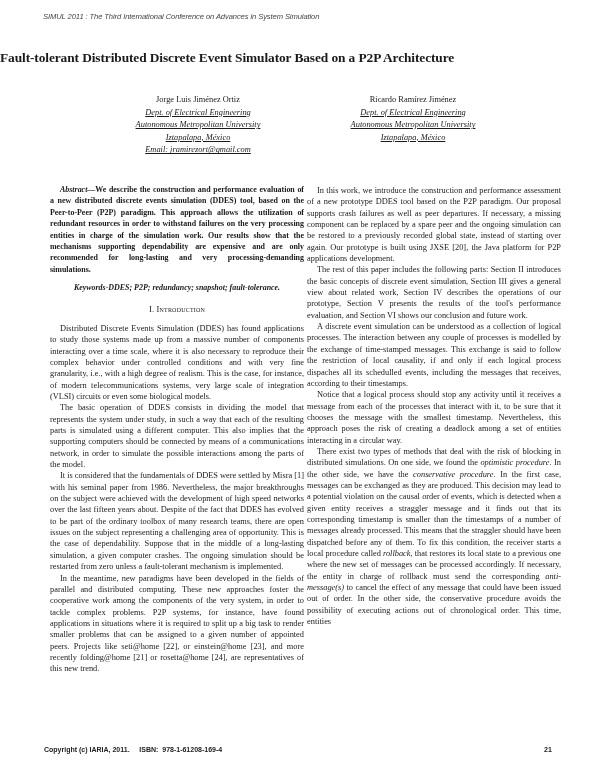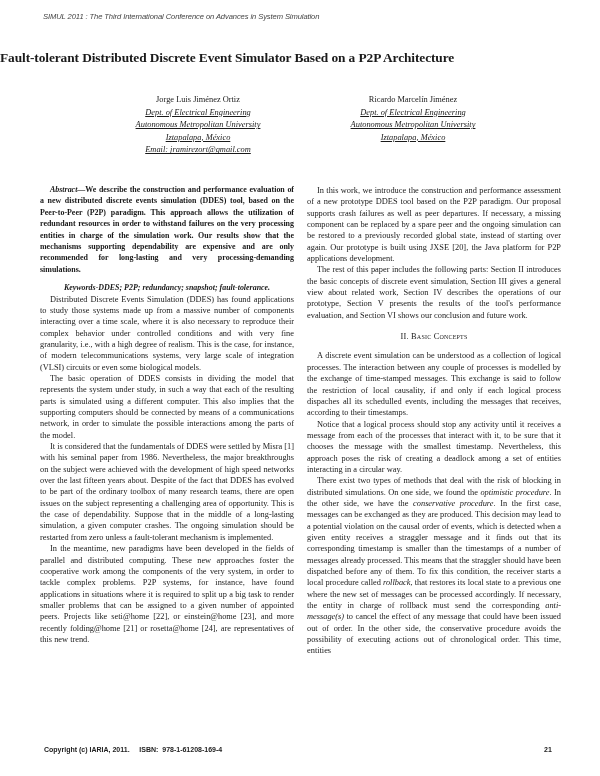--- a/index.html
+++ b/index.html
@@ -5,21 +5,21 @@
   html, body { margin: 0; padding: 0; background: #ffffff; }
   body { width: 600px; height: 776px; position: relative; overflow: hidden; color: #1a1a1a; font-family: "Liberation Serif", serif; }
   .running-header { position: absolute; left: 43px; top: 12px; font-family: "Liberation Sans", sans-serif; font-style: italic; font-size: 7.6px; color: #444; letter-spacing: -0.1px; }
   .title { position: absolute; left: 0; width: 600px; top: 50px; text-align: left; font-weight: bold; font-size: 13.4px; letter-spacing: -0.1px; }
   .author { position: absolute; top: 94px; text-align: center; font-size: 8.4px; line-height: 12.6px; width: 220px; }
   .author .name { font-style: normal; }
   .author .aff { font-style: italic; text-decoration: underline; }
   .author.a1 { left: 88px; }
   .author.a2 { left: 303px; }
   .col { position: absolute; top: 184px; width: 254px; font-size: 8.35px; line-height: 11.35px; text-align: justify; }
-  .col.left { left: 40px; }
+  .col.left { left: 50px; }
   .col.right { left: 307px; top: 185px; }
   .col p { margin: 0; text-indent: 10px; }
   .abstract { font-weight: bold; font-size: 7.95px; line-height: 11.4px; }
   .abstract .lbl { font-style: italic; }
   .keywords { font-weight: bold; font-style: italic; font-size: 7.95px; text-align: center; margin-top: 7px !important; text-indent: 0 !important; }
   .section-head { text-align: center; text-indent: 0 !important; margin: 10px 0 8px 0 !important; font-size: 8.4px; letter-spacing: 0.2px; }
   .section-head .sc { font-variant: small-caps; }
   em { font-style: italic; }
   .footer { position: absolute; top: 746px; font-family: "Liberation Sans", sans-serif; font-weight: bold; font-size: 7px; color: #222; }
   .footer.left { left: 44px; }
@@ -34,40 +34,40 @@
 
 <div class="author a1">
   <div class="name">Jorge Luis Jiménez Ortiz</div>
   <div class="aff">Dept. of Electrical Engineering</div>
   <div class="aff">Autonomous Metropolitan University</div>
   <div class="aff">Iztapalapa, México</div>
   <div class="aff">Email: jramirezort@gmail.com</div>
 </div>
 
 <div class="author a2">
-  <div class="name">Ricardo Marcelín Jiménez</div>
+  <div class="name">Ricardo Ramírez Jiménez</div>
   <div class="aff">Dept. of Electrical Engineering</div>
   <div class="aff">Autonomous Metropolitan University</div>
   <div class="aff">Iztapalapa, México</div>
 </div>
 
 <div class="col left">
   <p class="abstract"><span class="lbl">Abstract</span><span>—We describe the construction and performance evaluation of a new distributed discrete events simulation (DDES) tool, based on the Peer-to-Peer (P2P) paradigm. This approach allows the utilization of redundant resources in order to withstand failures on the very processing entities in charge of the simulation work. Our results show that the mechanisms supporting dependability are expensive and are only recommended for long-lasting and very processing-demanding simulations.</span></p>
   <p class="keywords">Keywords-DDES; P2P; redundancy; snapshot; fault-tolerance.</p>
 
+  <p class="section-head"><span>I.</span> <span class="sc">Introduction</span></p>
   <p>Distributed Discrete Events Simulation (DDES) has found applications to study those systems made up from a massive number of components interacting over a time scale, where it is also necessary to reproduce their complex behavior under controlled conditions and with very fine granularity, i.e., with a high degree of realism. This is the case, for instance, of modern telecommunications systems, very large scale of integration (VLSI) circuits or even some biological models.</p>
   <p>The basic operation of DDES consists in dividing the model that represents the system under study, in such a way that each of the resulting parts is simulated using a different computer. This also implies that the supporting computers should be connected by means of a communications network, in order to simulate the possible interactions among the parts of the model.</p>
   <p>It is considered that the fundamentals of DDES were settled by Misra [1] with his seminal paper from 1986. Nevertheless, the major breakthroughs on the subject were achieved with the development of high speed networks over the last fifteen years about. Despite of the fact that DDES has evolved to be part of the ordinary toolbox of many research teams, there are open issues on the subject representing a challenging area of opportunity. This is the case of dependability. Suppose that in the middle of a long-lasting simulation, a given computer crashes. The ongoing simulation should be restarted from zero unless a fault-tolerant mechanism is implemented.</p>
   <p>In the meantime, new paradigms have been developed in the fields of parallel and distributed computing. These new approaches foster the cooperative work among the components of the very system, in order to tackle complex problems. P2P systems, for instance, have found applications in situations where it is required to split up a big task to render smaller problems that can be assigned to a given number of appointed peers. Projects like seti@home [22], or einstein@home [23], and more recently folding@home [21] or rosetta@home [24], are representatives of this new trend.</p>
 </div>
 
 <div class="col right">
   <p>In this work, we introduce the construction and performance assessment of a new prototype DDES tool based on the P2P paradigm. Our proposal supports crash failures as well as peer departures. If necessary, a missing component can be replaced by a spare peer and the ongoing simulation can be restored to a previously recorded global state, instead of starting over again. Our prototype is built using JXSE [20], the Java platform for P2P applications development.</p>
   <p>The rest of this paper includes the following parts: Section II introduces the basic concepts of discrete event simulation, Section III gives a general view about related work, Section IV describes the operations of our prototype, Section V presents the results of the tool's performance evaluation, and Section VI shows our conclusion and future work.</p>
 
-  <p class="section-head"><span>II.</span> <span class="sc">Basic Concepts</span></p>
   <p>A discrete event simulation can be understood as a collection of logical processes. The interaction between any couple of processes is modelled by the exchange of time-stamped messages. This exchange is said to follow the restriction of local causality, if and only if each logical process dispaches all its schedulled events, including the messages that receives, according to their timestamps.</p>
   <p>Notice that a logical process should stop any activity until it receives a message from each of the processes that interact with it, to be sure that it chooses the message with the smallest timestamp. Nevertheless, this approach poses the risk of creating a deadlock among a set of entities interacting in a circular way.</p>
   <p><span>There exist two types of methods that deal with the risk of blocking in distributed simulations. On one side, we found the </span><em>optimistic procedure</em><span>. In the other side, we have the </span><em>conservative procedure</em><span>. In the first case, messages can be exchanged as they are produced. This decision may lead to a potential violation on the causal order of events, which is detected when a given entity receives a straggler message and it finds out that its corresponding timestamp is smaller than the timestamps of a number of messages already processed. This means that the straggler should have been dispatched before any of them. To fix this condition, the receiver starts a local procedure called </span><em>rollback</em><span>, that restores its local state to a previous one where the new set of messages can be processed accordingly. If necessary, the entity in charge of rollback must send the corresponding </span><em>anti-message(s)</em><span> to cancel the effect of any message that could have been issued out of order. In the other side, the conservative procedure avoids the possibility of executing actions out of chronological order. This time, entities</span></p>
 </div>
 
 <div class="footer left" style="white-space: pre;">Copyright (c) IARIA, 2011.     ISBN:  978-1-61208-169-4</div>
 <div class="footer right">21</div>
 
 </body></html>

